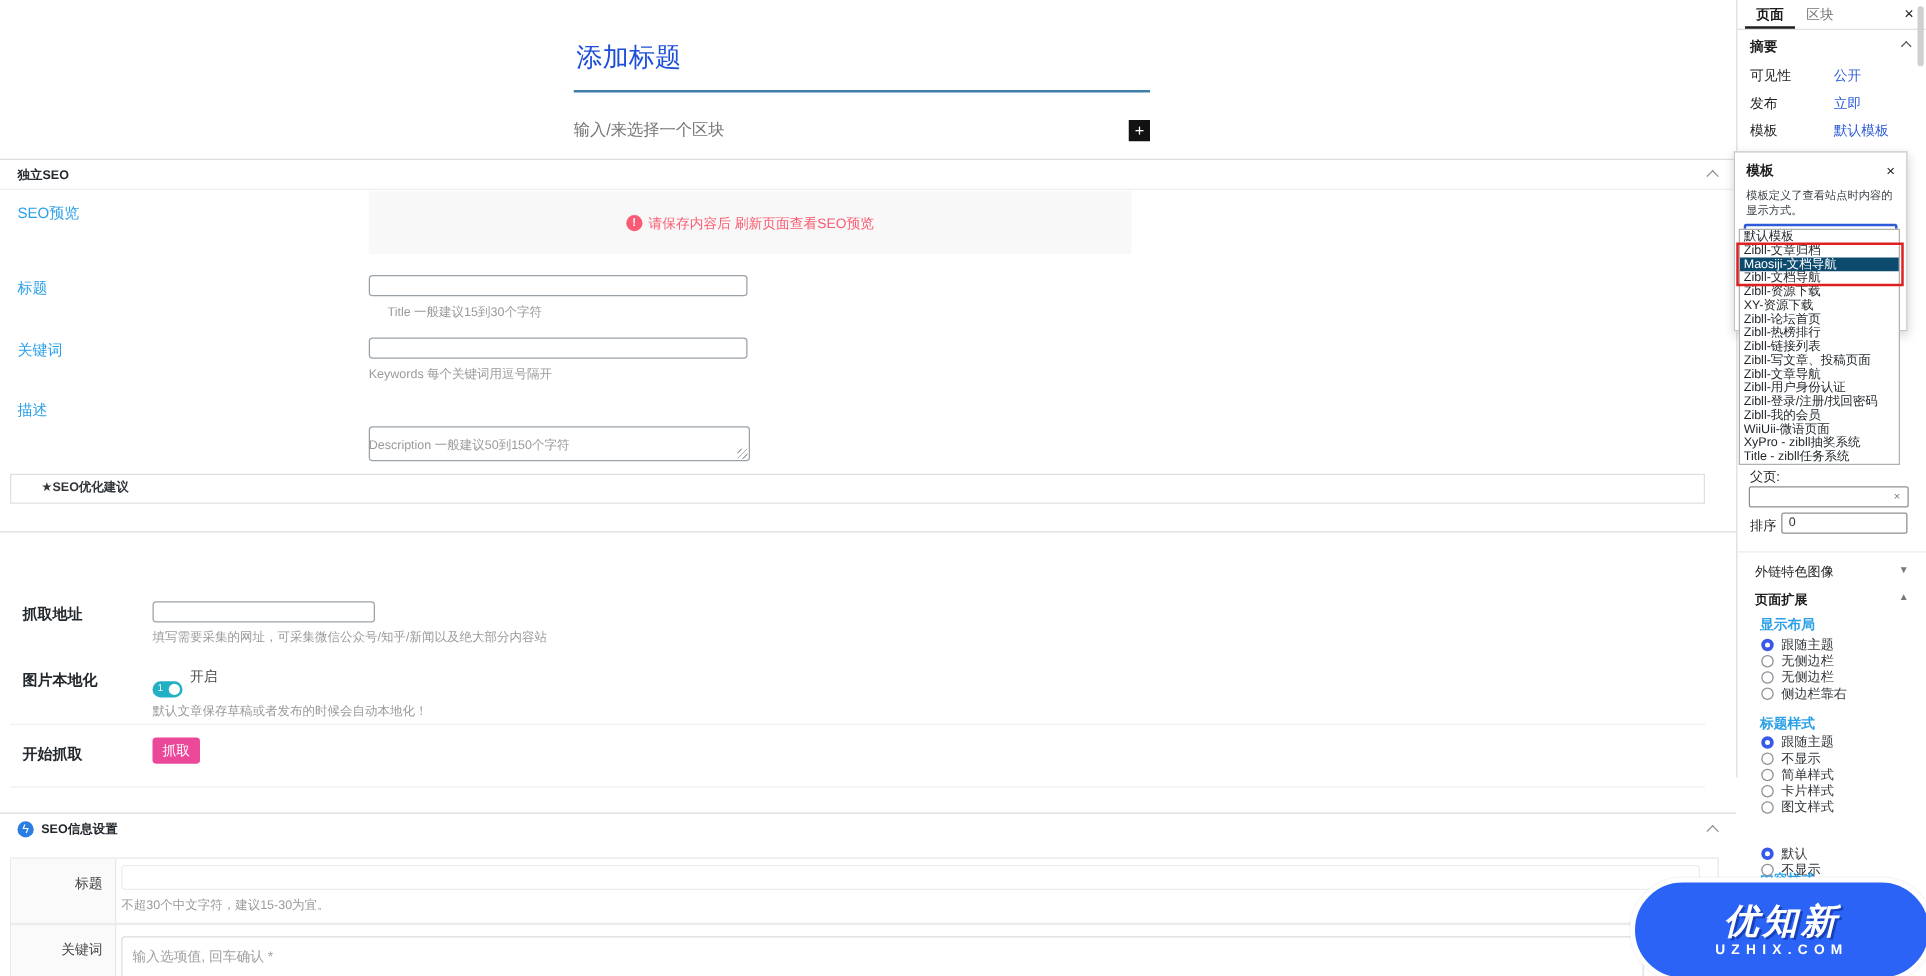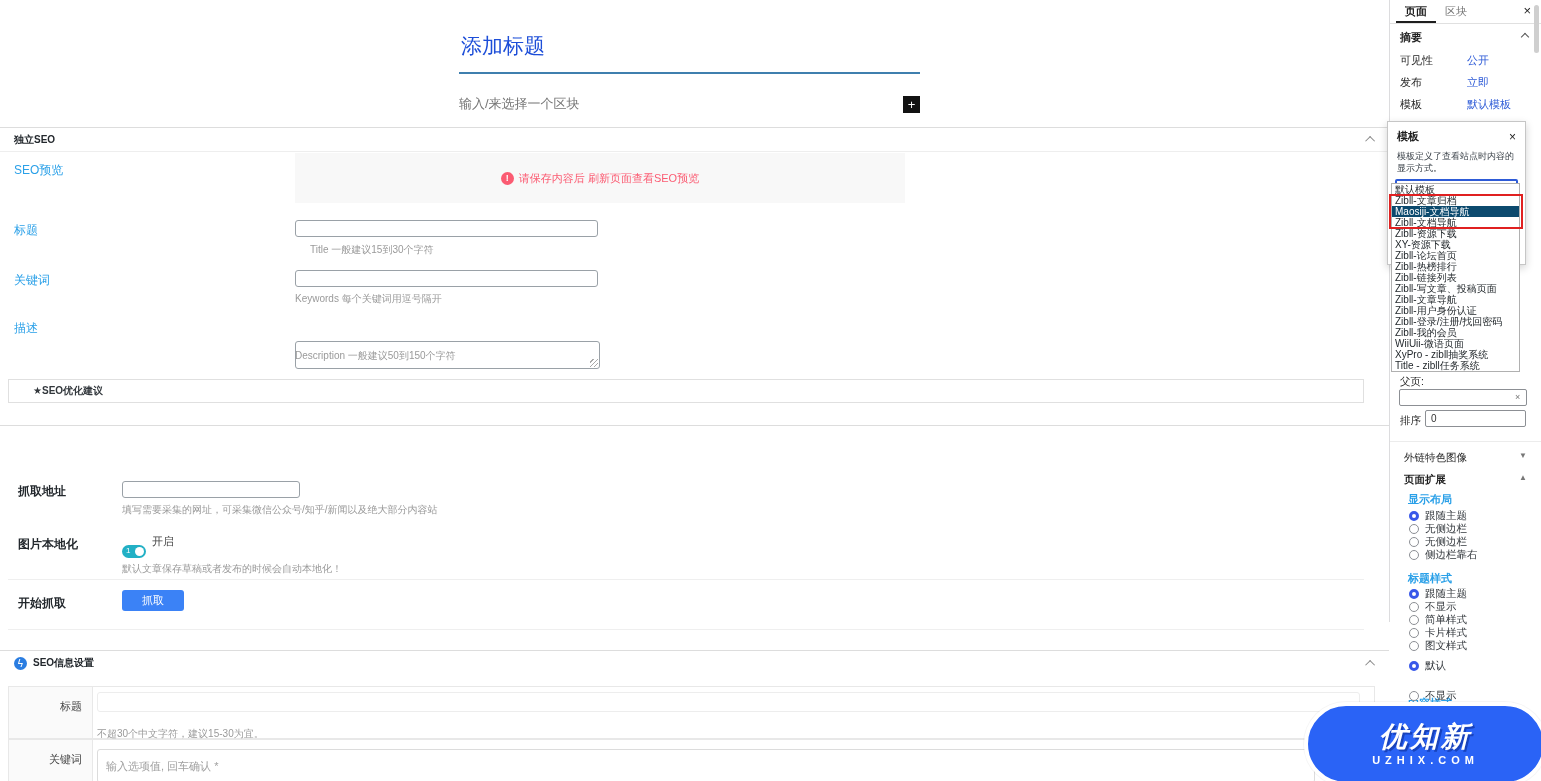--- a/index.html
+++ b/index.html
@@ -33,32 +33,32 @@
   .ta-wrap { position:relative; }
   .ta-corner { position:absolute; right:2px; bottom:2px; width:8px; height:8px;
     background:repeating-linear-gradient(135deg, transparent 0 2px, #aaa 2px 3px); }
   .sugg-box { position:absolute; left:8px; top:251px; width:1356px; height:24px; border:1px solid #e0e0e0; line-height:22px; padding-left:24px; font-size:10px; font-weight:bold; color:#32373c; }
 
   #panel-col { top:425px; height:225px; }
   .dark-label { font-size:12px; font-weight:bold; color:#23282d; }
   .toggle { position:absolute; width:24px; height:13px; border-radius:8px; background:#22b0c5; }
   .toggle .knob { position:absolute; right:2px; top:2px; width:9px; height:9px; border-radius:50%; background:#fff; }
   .toggle .tval { position:absolute; left:4px; top:1px; font-size:8px; color:#fff; }
-  .btn-primary { position:absolute; background:#3b82f6; color:#fff; border:none; border-radius:3px; font-size:11px; padding:3px 20px; cursor:pointer; }
+  .btn-primary { position:absolute; background:#ec4899; color:#fff; border:none; border-radius:3px; font-size:11px; padding:3px 8px; cursor:pointer; }
   .hr-line { position:absolute; left:8px; right:25px; border-top:1px solid #efefef; }
 
   #panel-info { top:650px; height:131px; }
   .info-ico { width:13px; height:13px; border-radius:50%; background:#2a7de1; color:#fff; font-size:10px; line-height:13px; text-align:center; margin-right:6px; }
   .grid-row { position:absolute; left:8px; width:1367px; border:1px solid #e8e8e8; display:flex; background:#fff; }
   .grid-lab { width:84px; background:#fafafa; border-right:1px solid #e8e8e8; font-size:11px; color:#444; text-align:right; padding:12px 10px 0 0; }
   .grid-body { flex:1; padding:5px 14px 0 4px; }
   .soft-input { width:100%; border:1px solid #ededed; border-radius:3px; height:20px; font-size:11px; padding:0 6px; color:#333; }
   .kw-input { width:1218px; border:1px solid #dcdcdc; border-radius:3px; height:22px; font-size:11px; padding:16px 8px; color:#333; }
   .kw-input::placeholder, .soft-input::placeholder { color:#a0a0a0; }
-  .grid-help { font-size:10px; color:#9a9a9a; margin-top:15px; }
+  .grid-help { font-size:10px; color:#9a9a9a; margin-top:5px; }
 
   
   #sidebar { position:absolute; left:1389px; top:0; width:152px; height:622px; background:#fff; border-left:1px solid #dcdcde; font-size:11px; }
   .tabbar { height:24px; border-bottom:1px solid #e0e0e0; display:flex; align-items:stretch; padding-left:6px; position:relative; }
   .tab { padding:0 9px; display:flex; align-items:center; font-size:11px; color:#757575; cursor:pointer; }
   .tab.active { color:#1e1e1e; box-shadow:inset 0 -2px 0 #1e1e1e; font-weight:bold; }
   .sb-close { position:absolute; right:10px; top:3px; font-size:13px; color:#1e1e1e; cursor:pointer; }
   .sec-h { position:absolute; left:10px; font-size:11px; font-weight:bold; color:#1e1e1e; }
   .sum-lab { position:absolute; left:10px; font-size:11px; color:#1e1e1e; }
   .sum-val { position:absolute; left:77px; font-size:11px; color:#2e5bd7; cursor:pointer; }
@@ -280,21 +280,21 @@
   <span class="radio-row" style="top:626px;">
       <span class="rdo"></span>
       <span>卡片样式</span>
     </span>
   <span class="radio-row" style="top:639px;">
       <span class="rdo"></span>
       <span>图文样式</span>
     </span>
 
   <span class="blue-head" style="top:696px;">内容样式</span>
-  <span class="radio-row" style="top:659px;font-family:Liberation Mono, monospace;">
+  <span class="radio-row" style="top:676px;font-family:Liberation Mono, monospace;">
       <span class="rdo on"></span>
       <span>默认</span>
     </span>
   <span class="radio-row" style="top:689px;">
       <span class="rdo"></span>
       <span>不显示</span>
     </span>
 
   <span class="scroll-thumb"></span>
 </div>

